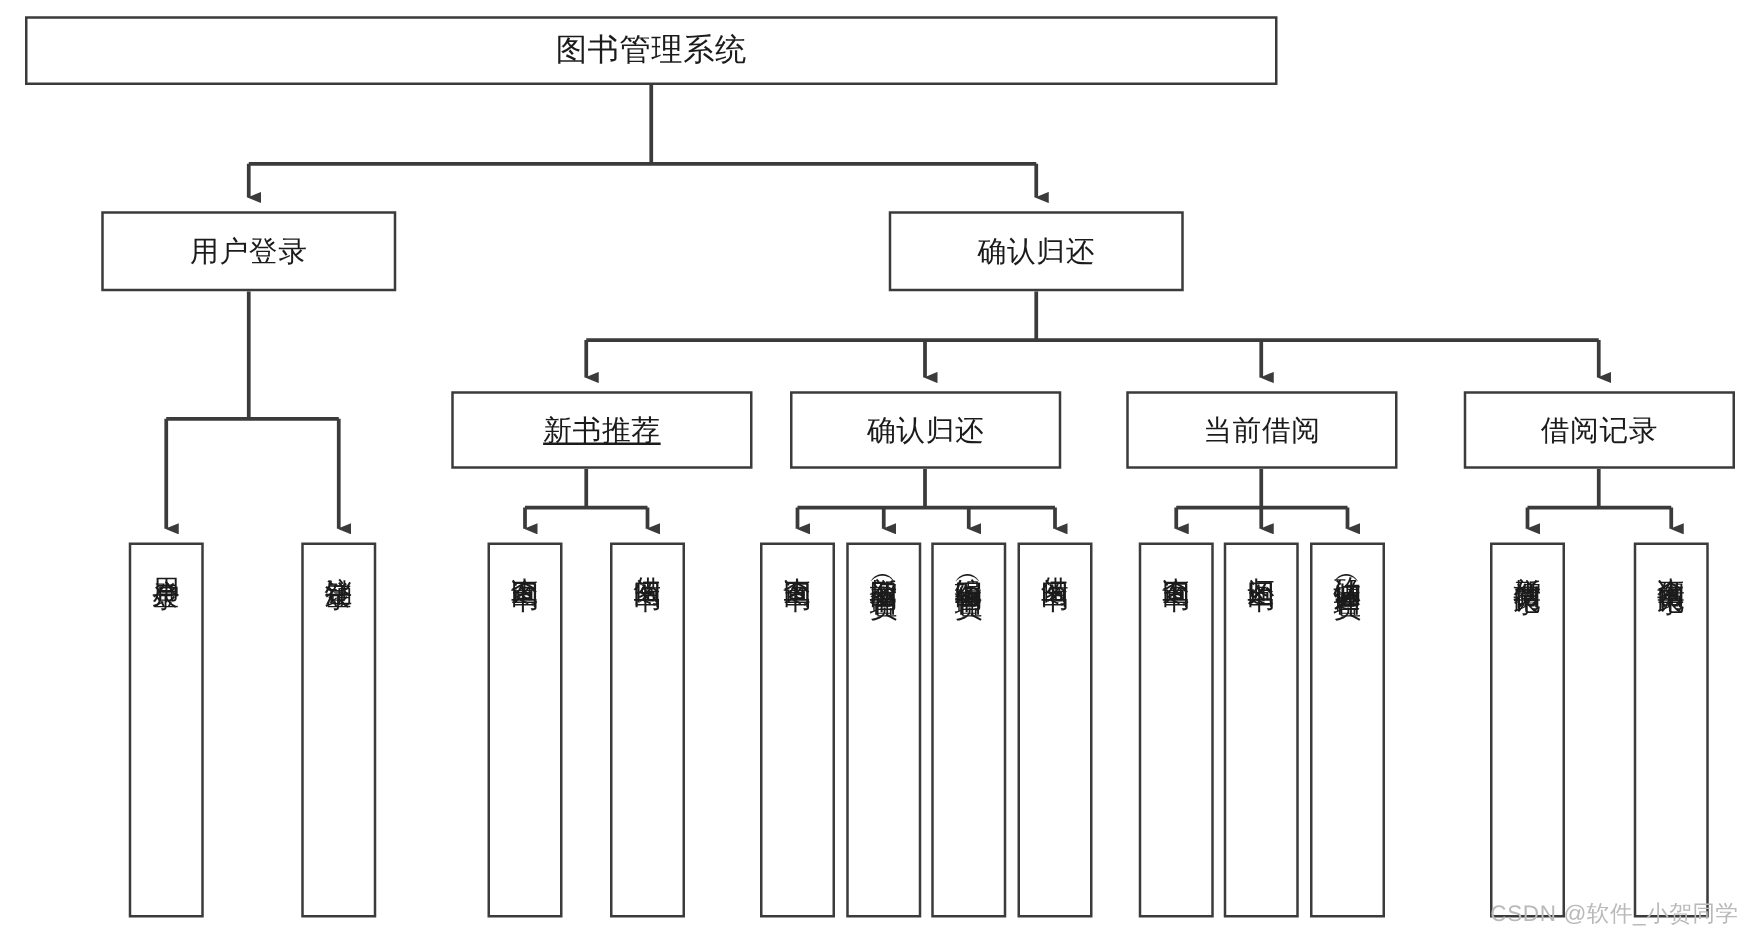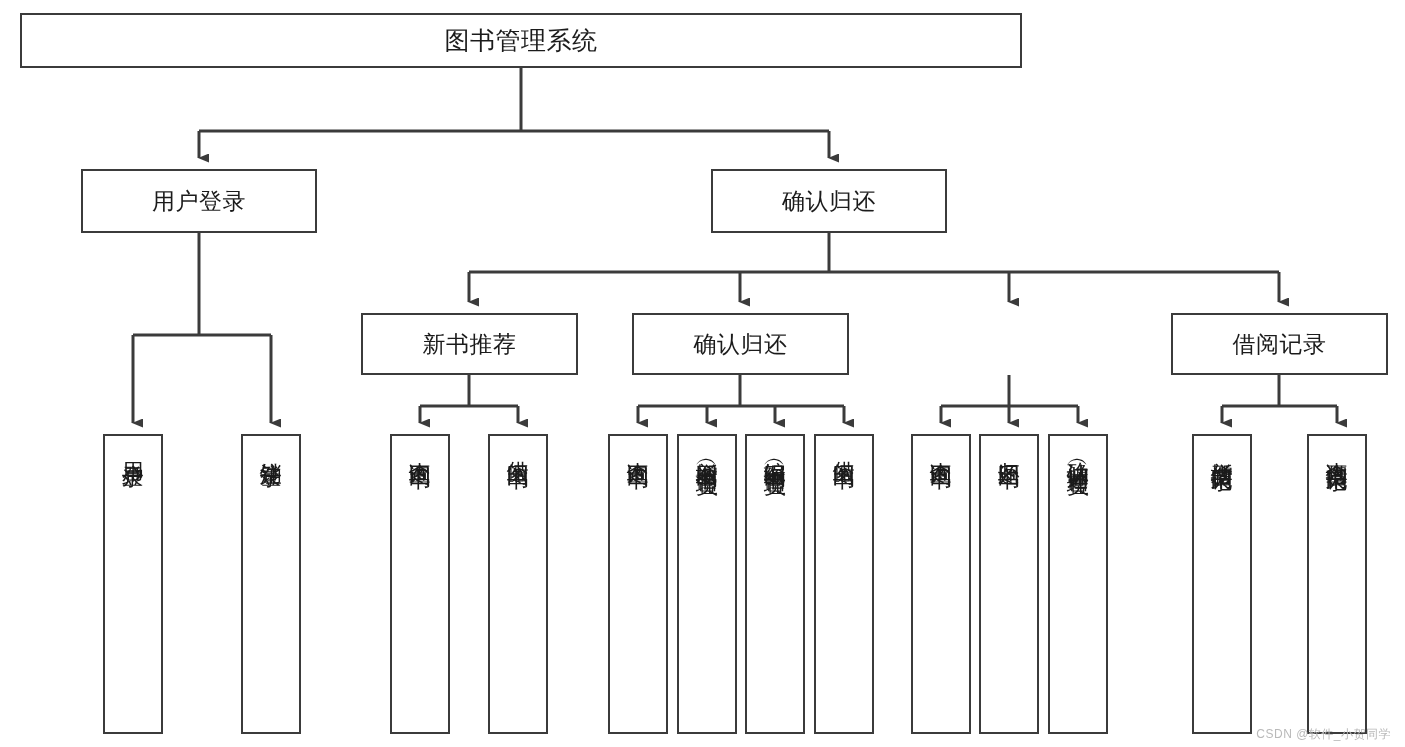--- a/index.html
+++ b/index.html
@@ -60,21 +60,21 @@
     text-orientation: upright;
     font-size: 22px;
     line-height: 1.35;
     letter-spacing: 2px;
     white-space: nowrap;
   }
   #watermark {
     position: absolute;
     right: 14px;
     bottom: 4px;
-    font-size: 12px;
+    font-size: 18px;
     color: #b9b9b9;
     letter-spacing: 0.5px;
     z-index: 6;
     white-space: nowrap;
   }
 </style>
 </head>
 <body>
 
 <div id="diagram-canvas">
@@ -133,26 +133,29 @@
     <span class="node-label">图书管理系统</span>
   </div>
 
   <div class="node branch" style="left:81px; top:169px; width:236px; height:64px;">
     <span class="node-label">用户登录</span>
   </div>
   <div class="node branch" style="left:711px; top:169px; width:236px; height:64px;">
     <span class="node-label">确认归还</span>
   </div>
 
-  <div class="node branch" style="left:361px; top:313px; width:217px; height:62px;">
+  <div class="node branch" style="left:361px; top:313px; width:241px; height:62px;text-decoration:underline;">
     <span class="node-label">新书推荐</span>
   </div>
   <div class="node branch" style="left:632px; top:313px; width:217px; height:62px;">
     <span class="node-label">确认归还</span>
   </div>
+  <div class="node branch" style="left:901px; top:313px; width:217px; height:62px;">
+    <span class="node-label">当前借阅</span>
+  </div>
   <div class="node branch" style="left:1171px; top:313px; width:217px; height:62px;">
     <span class="node-label">借阅记录</span>
   </div>
 
   <div class="node leaf" style="left:103px; top:434px; width:60px; height:300px;">
     <span class="node-label">用户登录</span>
   </div>
   <div class="node leaf" style="left:241px; top:434px; width:60px; height:300px;">
     <span class="node-label">注销登录</span>
   </div>

